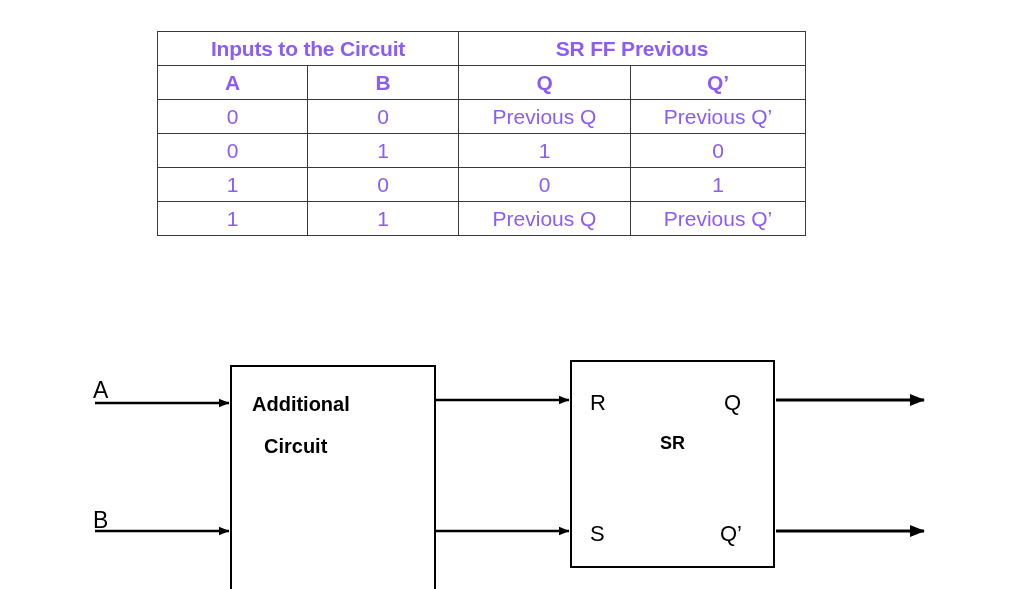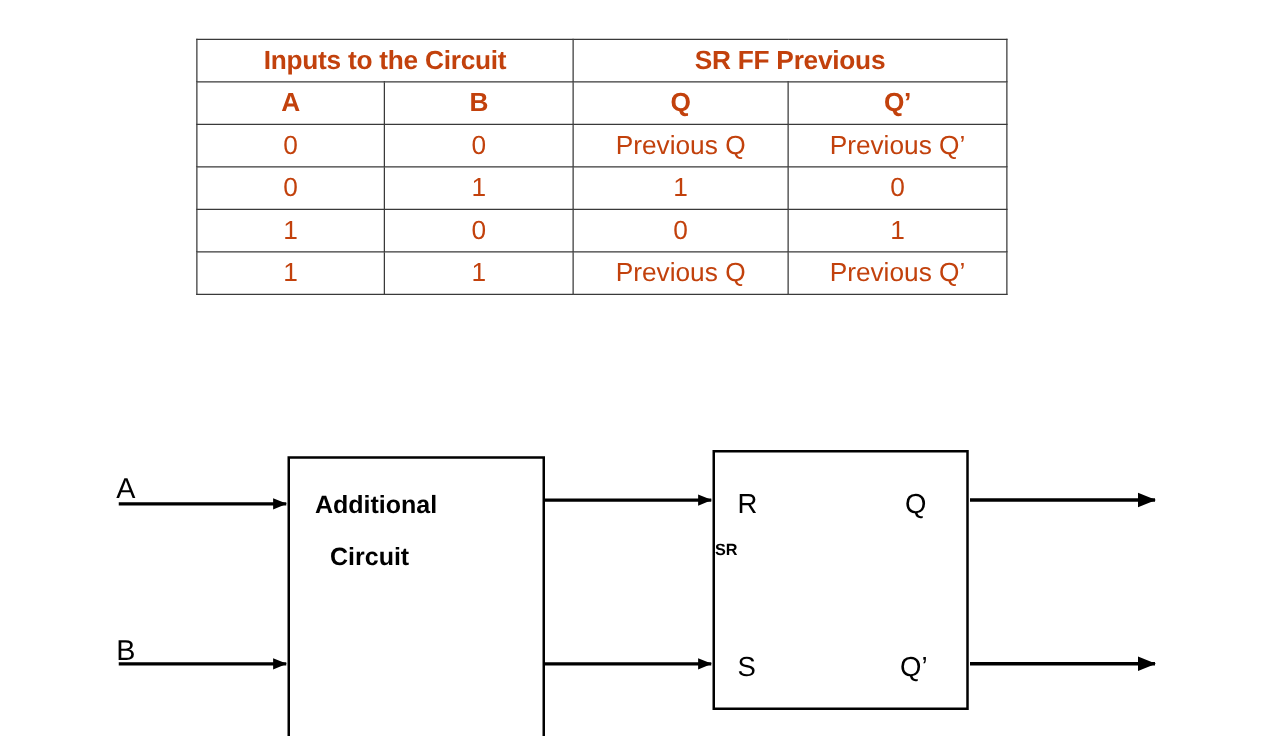--- a/index.html
+++ b/index.html
@@ -26,21 +26,21 @@
     table-layout: fixed;
   }
   #truth-table td {
     border: 1px solid #3a3a3a;
     text-align: center;
     vertical-align: middle;
     height: 33px;
     padding: 0;
     font-size: 21px;
     line-height: 1;
-    color: #c2410c;
+    color: #8b5cf6;
   }
   #truth-table td.hdr {
     font-weight: bold;
     letter-spacing: -0.2px;
   }
   #truth-table td.val {
     font-weight: normal;
   }
   .col-a { width: 150px; }
   .col-b { width: 151px; }
@@ -83,22 +83,23 @@
     white-space: nowrap;
   }
   #additional-line1 { left: 20px; top: 27px; }
   #additional-line2 { left: 32px; top: 69px; }
 
   #srff-center {
     position: absolute;
     left: 0;
     right: 0;
     top: 68px;
+    text-align: center;
     font-weight: bold;
-    font-size: 13px;
+    font-size: 18px;
     line-height: 1.55;
   }
 
   .port {
     position: absolute;
     font-size: 22px;
     font-weight: normal;
     line-height: 1;
     white-space: nowrap;
   }

